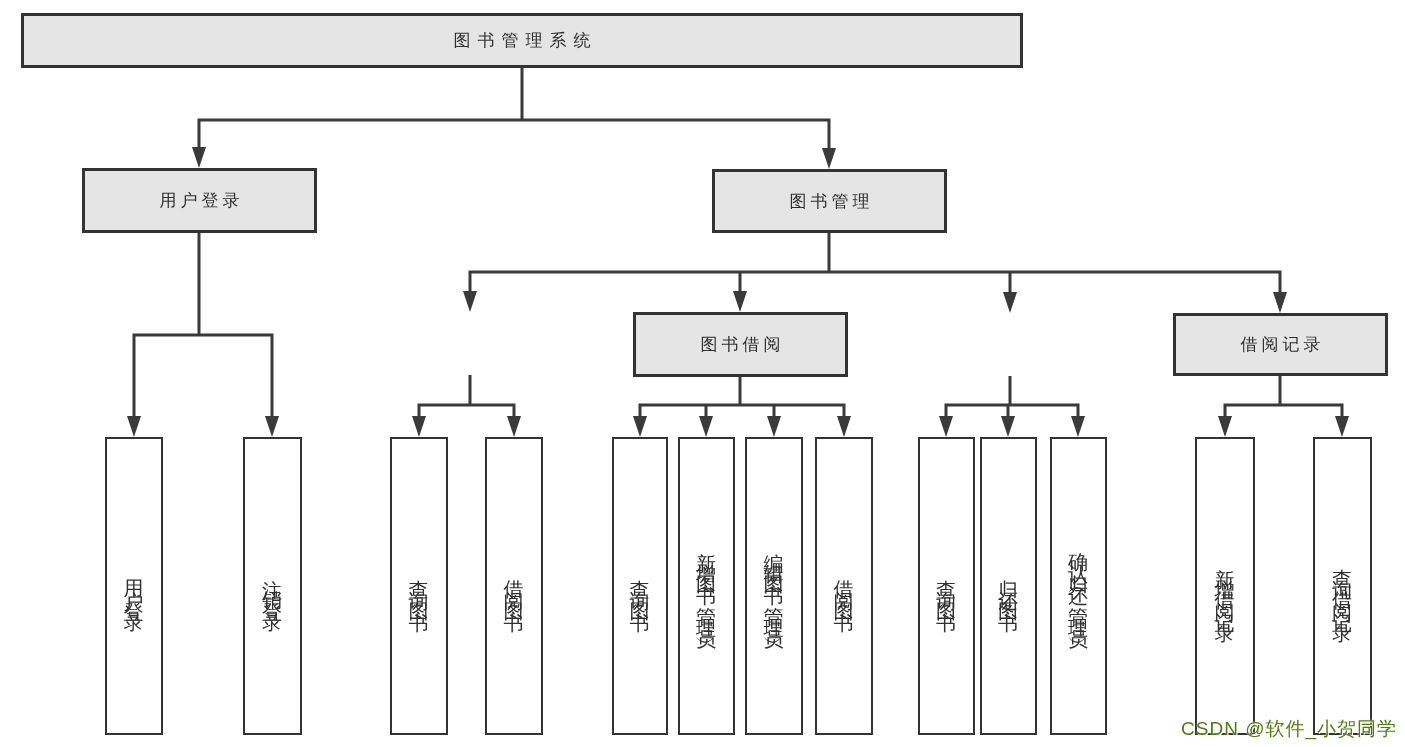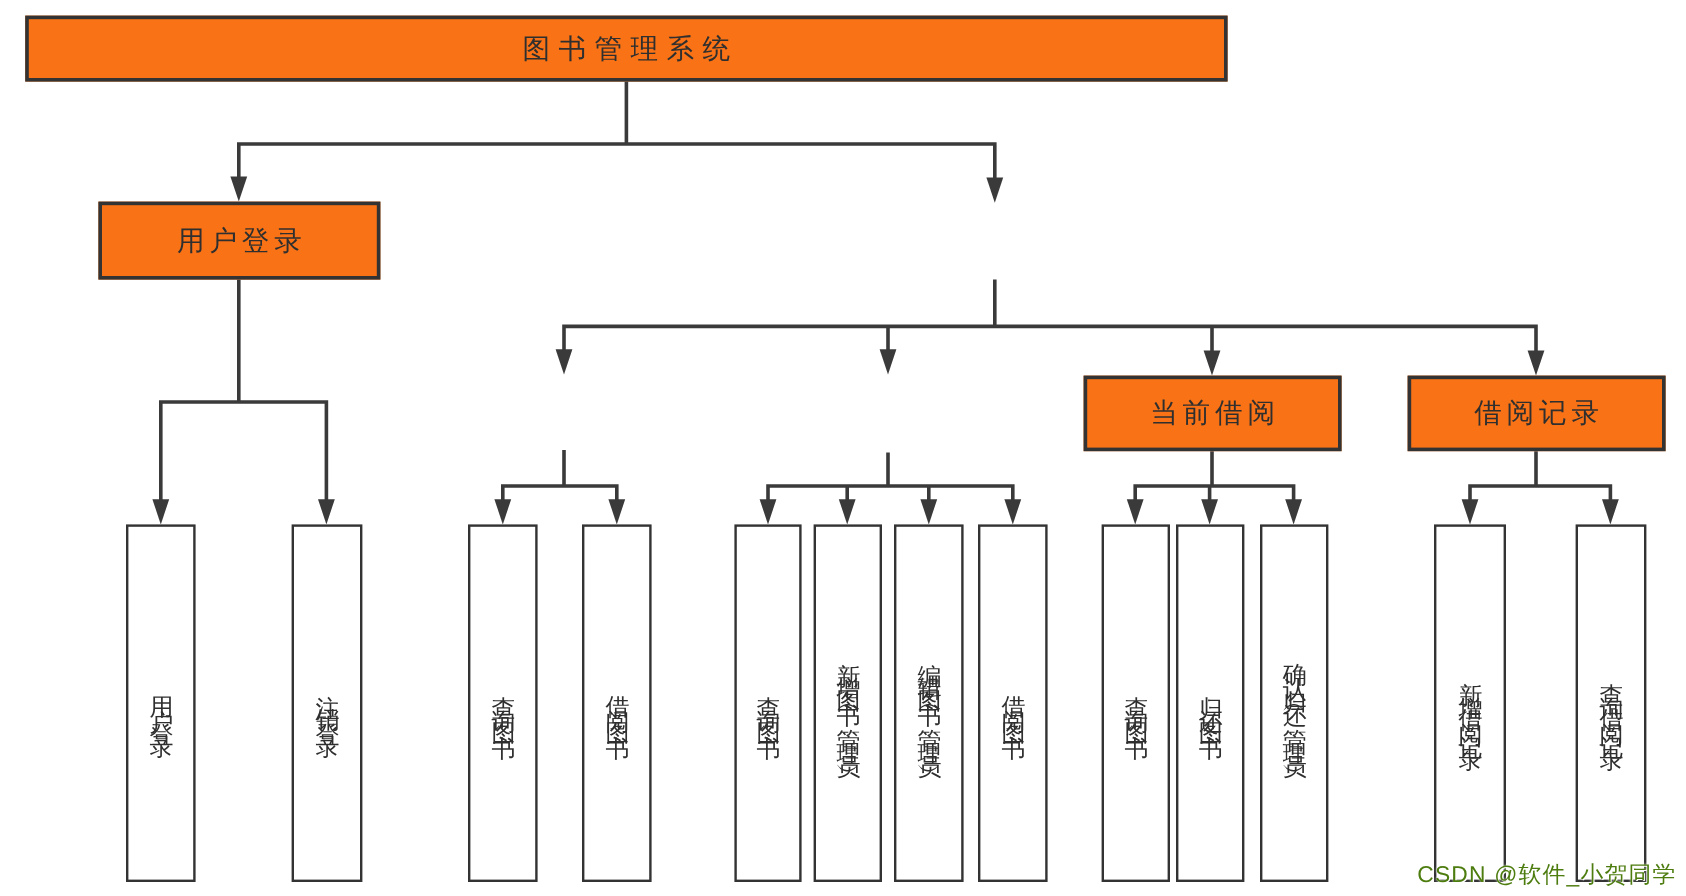--- a/index.html
+++ b/index.html
@@ -12,27 +12,27 @@
     overflow: hidden;
   }
   .connectors {
     position: absolute;
     left: 0; top: 0;
     width: 1405px; height: 747px;
   }
   .node {
     position: absolute;
     box-sizing: border-box;
-    background: #f97316;
+    background: #e5e5e5;
     border: 3px solid #333333;
     color: #2f2f2f;
     display: flex;
     align-items: center;
     justify-content: center;
-    font-size: 23px;
+    font-size: 17px;
     letter-spacing: 4px;
     text-indent: 4px;
     white-space: nowrap;
   }
   .node.root-node { letter-spacing: 7px; text-indent: 7px; }
   .leaf {
     position: absolute;
     box-sizing: border-box;
     background: #ffffff;
     border: 2.5px solid #333333;
@@ -105,23 +105,26 @@
     </g>
   </svg>
 
   <div class="node root-node" style="left:21px; top:13px; width:1002px; height:55px;">
     <span>图书管理系统</span>
   </div>
 
   <div class="node" style="left:82px; top:168px; width:235px; height:65px;">
     <span>用户登录</span>
   </div>
+  <div class="node" style="left:712px; top:169px; width:235px; height:64px;">
+    <span>图书管理</span>
+  </div>
 
-  <div class="node" style="left:903px; top:313px; width:215px; height:63px;">
-    <span>当前借阅</span>
+  <div class="node" style="left:633px; top:312px; width:215px; height:65px;">
+    <span>图书借阅</span>
   </div>
   <div class="node" style="left:1173px; top:313px; width:215px; height:63px;justify-content:center;">
     <span>借阅记录</span>
   </div>
 
   <div class="leaf" style="left:105px; width:58px;">
     <span>用户登录</span>
   </div>
   <div class="leaf" style="left:243px; width:59px;">
     <span>注销登录</span>

